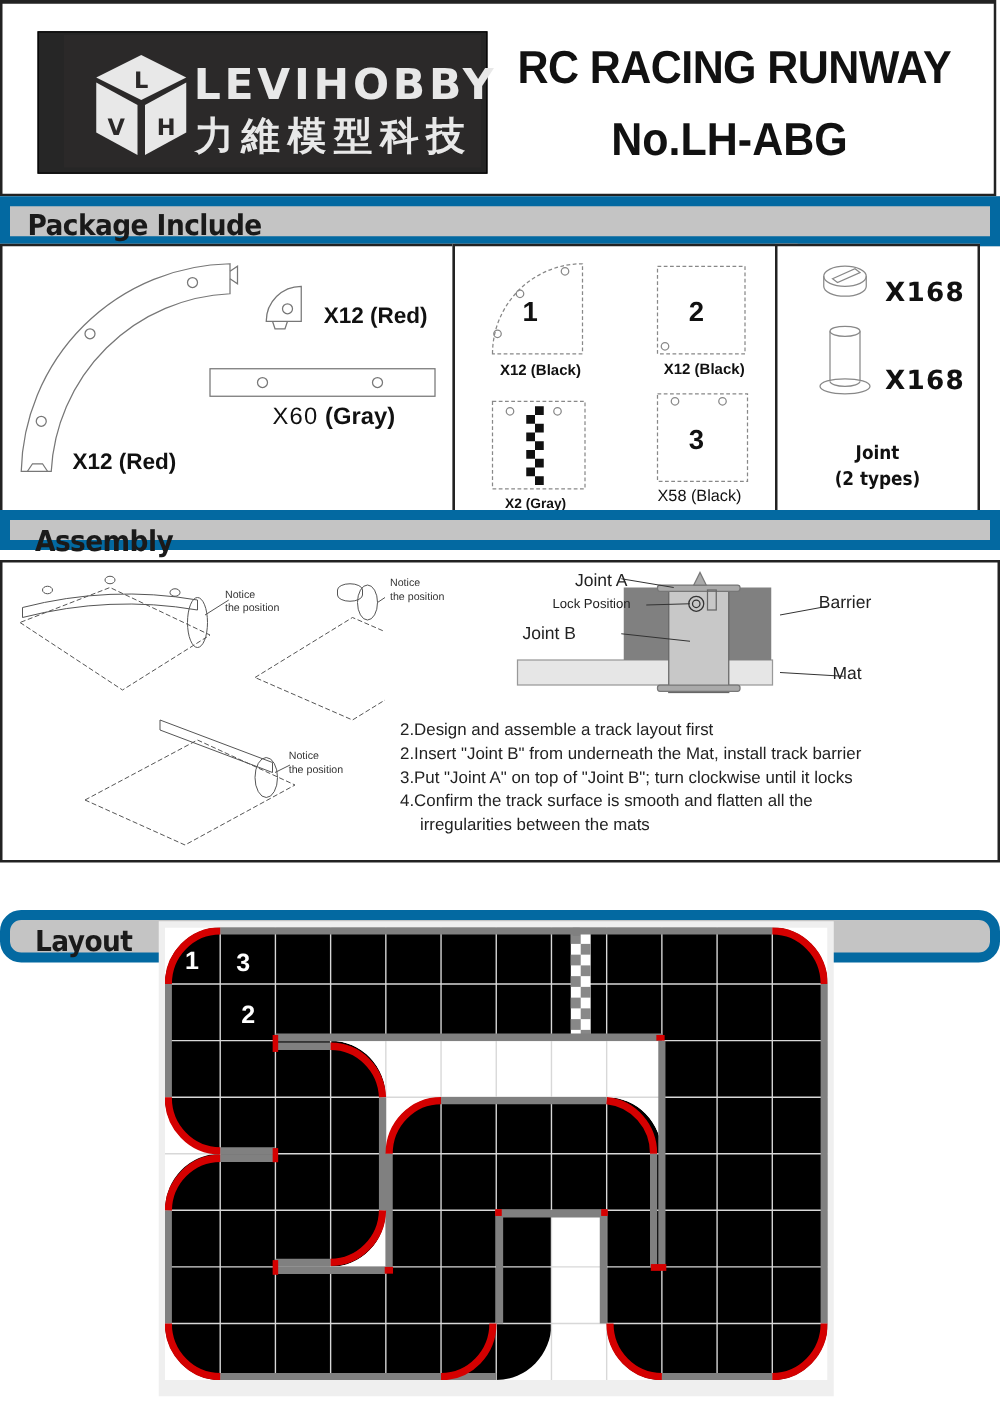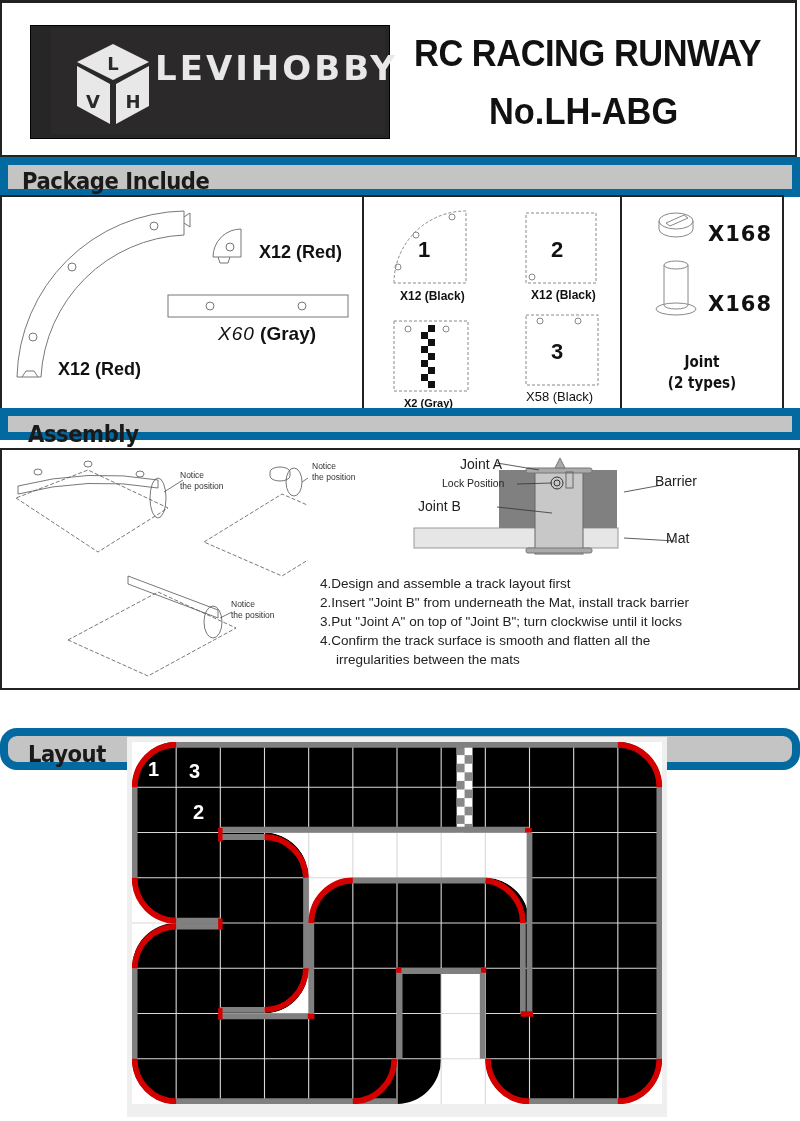--- a/index.html
+++ b/index.html
@@ -32,20 +32,21 @@
     <div class="logo-inner"></div>
     <svg class="abs" style="left:44px;top:16px" width="76" height="84" viewBox="0 0 76 84">
       <polygon points="38,2 74,20 38,38 2,20" fill="#e8e8e8"></polygon>
       <polygon points="2,24 35,42 35,82 2,64" fill="#e8e8e8"></polygon>
       <polygon points="41,42 74,24 74,64 41,82" fill="#e8e8e8"></polygon>
       <text x="38" y="28" font-family="DejaVu Sans" font-weight="bold" font-size="18" text-anchor="middle" fill="#2b2929">L</text>
       <text x="18" y="66" font-family="DejaVu Sans" font-weight="bold" font-size="18" text-anchor="middle" fill="#2b2929">V</text>
       <text x="58" y="66" font-family="DejaVu Sans" font-weight="bold" font-size="18" text-anchor="middle" fill="#2b2929">H</text>
     </svg>
     <div class="logo-text">LEVIHOBBY</div>
+    <div class="logo-cn">力維模型科技</div>
   </div>
   <div class="title1">RC RACING RUNWAY</div>
   <div class="title2">No.LH-ABG</div>
 </div>
 
 <div class="section-bar" style="top:157px;height:40px;">
   <div class="section-title">Package Include</div>
 </div>
 
 <div class="panel" style="left:0;top:195px;width:364px;height:215px;">
@@ -62,21 +63,21 @@
     <circle cx="20" cy="20" r="4" fill="none" stroke="#777"></circle>
     <path d="M8,30 l2,6 h8 l2,-6" fill="none" stroke="#777"></path>
   </svg>
   <div class="lbl-bold" style="left:257px;top:45px;">X12 (Red)</div>
   <svg class="abs" style="left:164px;top:96px" width="186" height="26" viewBox="0 0 186 26">
     <rect x="2" y="2" width="180" height="22" fill="#fff" stroke="#777"></rect>
     <circle cx="44" cy="13" r="4" fill="none" stroke="#777"></circle>
     <circle cx="136" cy="13" r="4" fill="none" stroke="#777"></circle>
   </svg>
   <div class="abs" style="left:216px;top:126px;font-size:19px;white-space:nowrap;">
-    <span style="letter-spacing:1px;font-style:italic;">X60</span>
+    <span style="letter-spacing:1px;">X60</span>
     <span style="font-weight:bold">(Gray)</span>
   </div>
   <div class="lbl-bold" style="left:56px;top:162px;">X12 (Red)</div>
 </div>
 
 <div class="panel" style="left:362px;top:195px;width:276px;height:215px;">
   <svg class="abs" style="left:28px;top:12px" width="76" height="76" viewBox="0 0 76 76">
     <path d="M2,74 A72,72 0 0 1 74,2 L74,74 Z" fill="#fff" stroke="#888" stroke-dasharray="3,2"></path>
     <circle cx="60" cy="8" r="3" fill="none" stroke="#888"></circle>
     <circle cx="24" cy="26" r="3" fill="none" stroke="#888"></circle>
@@ -183,21 +184,21 @@
       <line x1="212" y1="36" x2="250" y2="29"></line>
       <line x1="212" y1="82" x2="263" y2="85"></line>
     </g>
   </svg>
   <div class="diag-lbl" style="left:458px;top:6px;">Joint A</div>
   <div class="diag-lbl" style="left:440px;top:27px;font-size:10.5px;">Lock Position</div>
   <div class="diag-lbl" style="left:416px;top:48px;">Joint B</div>
   <div class="diag-lbl" style="left:653px;top:23px;">Barrier</div>
   <div class="diag-lbl" style="left:664px;top:80px;">Mat</div>
 
-  <div class="step" style="top:126px;">4.Design and assemble a track layout first</div>
+  <div class="step" style="top:126px;">2.Design and assemble a track layout first</div>
   <div class="step" style="top:145px;">2.Insert "Joint B" from underneath the Mat, install track barrier</div>
   <div class="step" style="top:164px;">3.Put "Joint A" on top of "Joint B"; turn clockwise until it locks</div>
   <div class="step" style="top:183px;">4.Confirm the track surface is smooth and flatten all the</div>
   <div class="step" style="top:202px;left:334px;">irregularities between the mats</div>
 </div>
 
 <div class="section-bar" style="top:728px;height:42px;border-radius:17px;">
   <div class="section-title" style="left:20px;top:5px;">Layout</div>
 </div>
 

